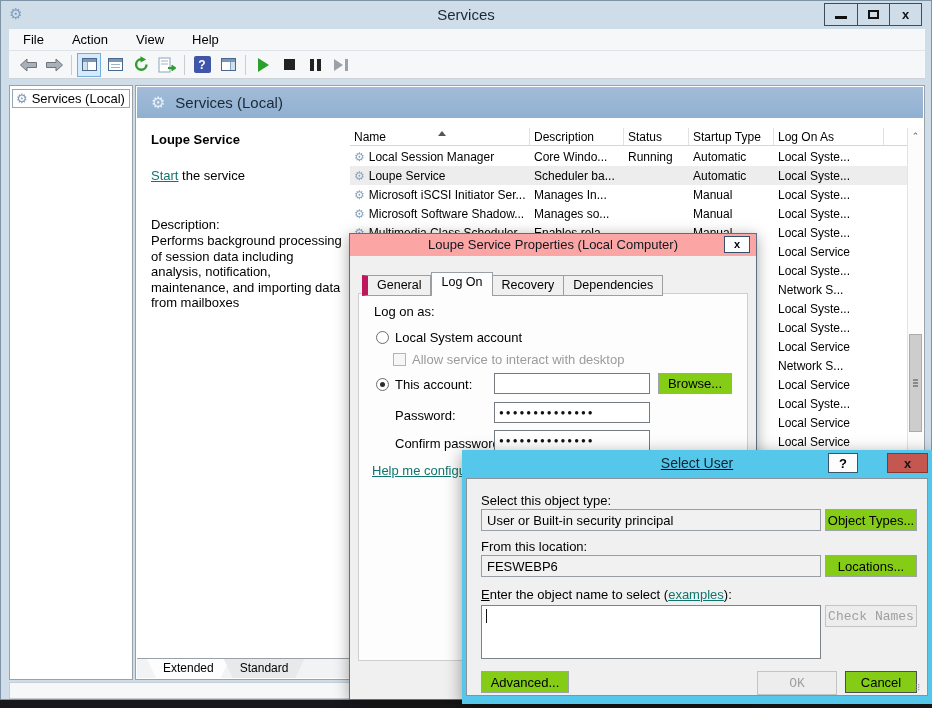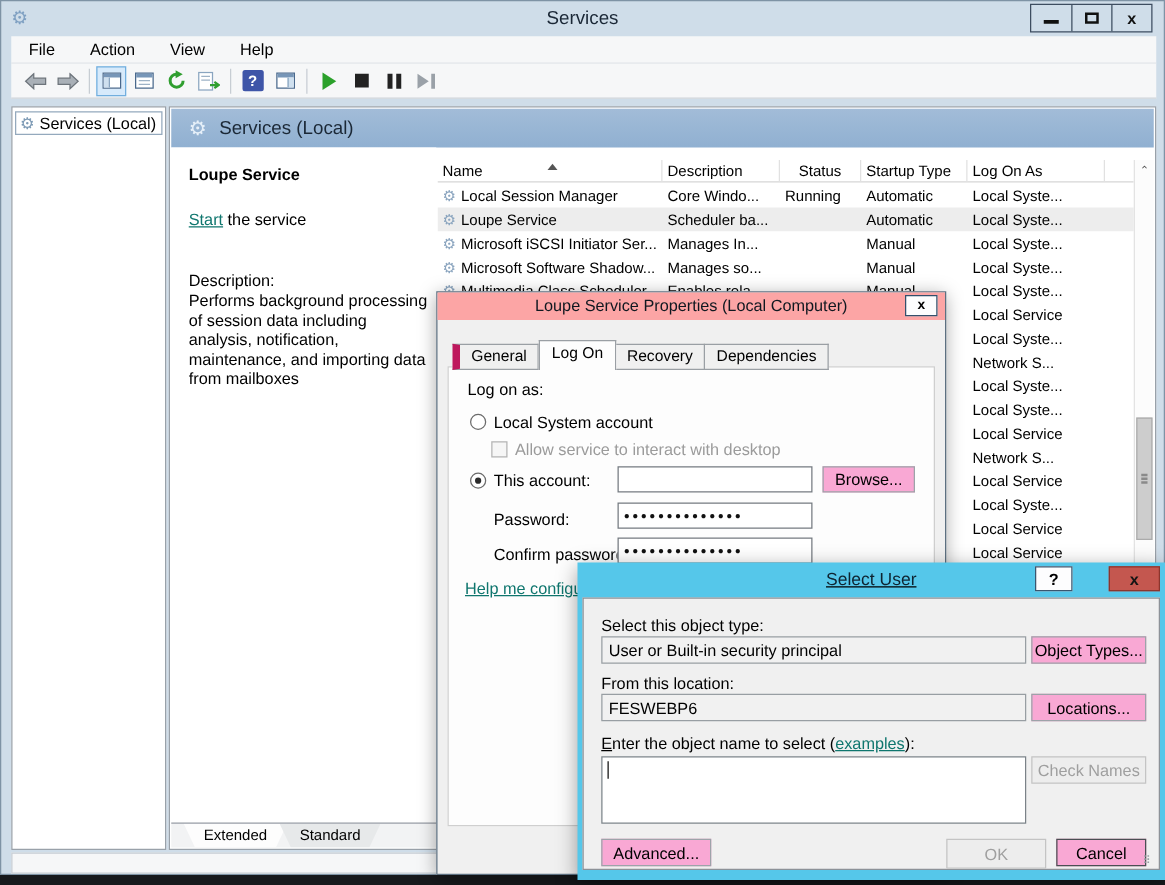--- a/index.html
+++ b/index.html
@@ -76,21 +76,21 @@
   
   .table-area { position: absolute; left: 214px; top: 42px; right: 1px; bottom: 21px; background: #fff; overflow: hidden; }
   .t-header { position: absolute; left: 0; top: 0; right: 16px; height: 18px; display: flex; border-bottom: 1px solid #d6d6d6; font-size: 12px; }
   .t-header .hc { border-right: 1px solid #e1e1e1; padding: 2px 4px; position: relative; white-space: nowrap; overflow: hidden; }
   .sort-arrow { position: absolute; left: 88px; top: 3px; width: 0; height: 0;
     border-left: 4px solid transparent; border-right: 4px solid transparent; border-bottom: 5px solid #555; }
   .t-body { position: absolute; left: 0; top: 19px; right: 16px; bottom: 0; }
   .t-row { display: flex; height: 19px; align-items: center; font-size: 12px; }
   .t-row.selected { background: #ededed; }
   .c { padding: 0 4px; white-space: nowrap; overflow: hidden; display: flex; align-items: center; gap: 4px; height: 100%; }
-  .col-name { width: 180px; } .col-desc { width: 94px; } .col-status { width: 65px; text-align: center; }
+  .col-name { width: 180px; } .col-desc { width: 94px; } .col-status { width: 65px; }
   .col-startup { width: 85px; } .col-logon { width: 110px; }
   .row-gear { font-size: 12px; color: #8ba5bf; }
 
   .vscroll { position: absolute; right: 0; top: 0; bottom: 0; width: 16px; background: #fcfcfc; border-left: 1px solid #e3e3e3; }
   .vs-up { height: 16px; display: flex; align-items: center; justify-content: center; color: #555; font-size: 9px; }
   .vs-thumb { position: absolute; left: 1px; right: 1px; top: 206px; height: 98px; background: #cdcdcd; border: 1px solid #ababab; }
   .vs-grip { position: absolute; left: 3px; right: 3px; top: 44px; height: 2px; background: #8a8a8a;
     box-shadow: 0 3px 0 #8a8a8a, 0 6px 0 #8a8a8a; }
 
   .bottom-tabs { position: absolute; left: 1px; right: 1px; bottom: 1px; height: 20px; background: #f2f3f4;
@@ -118,23 +118,23 @@
     margin-top: -3px; padding-bottom: 6px; }
   .pd-page { position: absolute; left: 8px; right: 8px; top: 59px; height: 368px;
     background: #fdfdfd; border: 1px solid #cfcfcf; }
   .radio { position: absolute; width: 13px; height: 13px; border: 1px solid #6b6b6b; border-radius: 50%; background: #fff; }
   .radio.checked::after { content: ""; position: absolute; left: 3px; top: 3px; width: 5px; height: 5px; border-radius: 50%; background: #2b2b2b; }
   .checkbox { position: absolute; width: 13px; height: 13px; border: 1px solid #b4b4b4; background: #f6f6f6; }
   .pd-label { position: absolute; font-size: 13px; white-space: nowrap; }
   .pd-label.disabled { color: #9b9b9b; }
   .txt-input { position: absolute; height: 21px; background: #fff; border: 1px solid #747a80; font-size: 13px; padding: 2px 4px; }
   .pw { font-size: 8px; letter-spacing: 2px; line-height: 15px; color: #111; overflow: hidden; }
-  .btn { background: #f9a8d4; border: 1px solid #9da3a9; font-size: 13px; text-align: center;
+  .btn { background: #84cc16; border: 1px solid #9da3a9; font-size: 13px; text-align: center;
     display: flex; align-items: center; justify-content: center; cursor: default; }
-  .btn.disabled { background: #ededed; border-color: #c4c4c4; color: #9f9f9f; }
+  .btn.disabled { background: #ededed; border-color: #c4c4c4; color: #9f9f9f; font-family: Liberation Mono, monospace; }
 
   
   .su-dialog { position: absolute; left: 462px; top: 450px; width: 470px; height: 254px;
     background: #55c7ea; z-index: 20; box-shadow: 0 4px 16px rgba(0,0,0,.4); }
   .su-titlebar { position: absolute; left: 0; top: 0; right: 0; height: 32px; text-decoration: underline; }
   .su-title { text-align: center; font-size: 14px; line-height: 27px; color: #0e2431; }
   .su-help { position: absolute; right: 74px; top: 3px; width: 30px; height: 20px; background: #fdfdfe;
     border: 1px solid #3a566f; font-weight: bold; font-size: 13px; display: flex; align-items: center; justify-content: center; }
   .su-close { position: absolute; right: 4px; top: 3px; width: 41px; height: 20px; background: #c4574f;
     border: 1px solid #8c352d; font-weight: bold; font-size: 13px; color: #141414;

